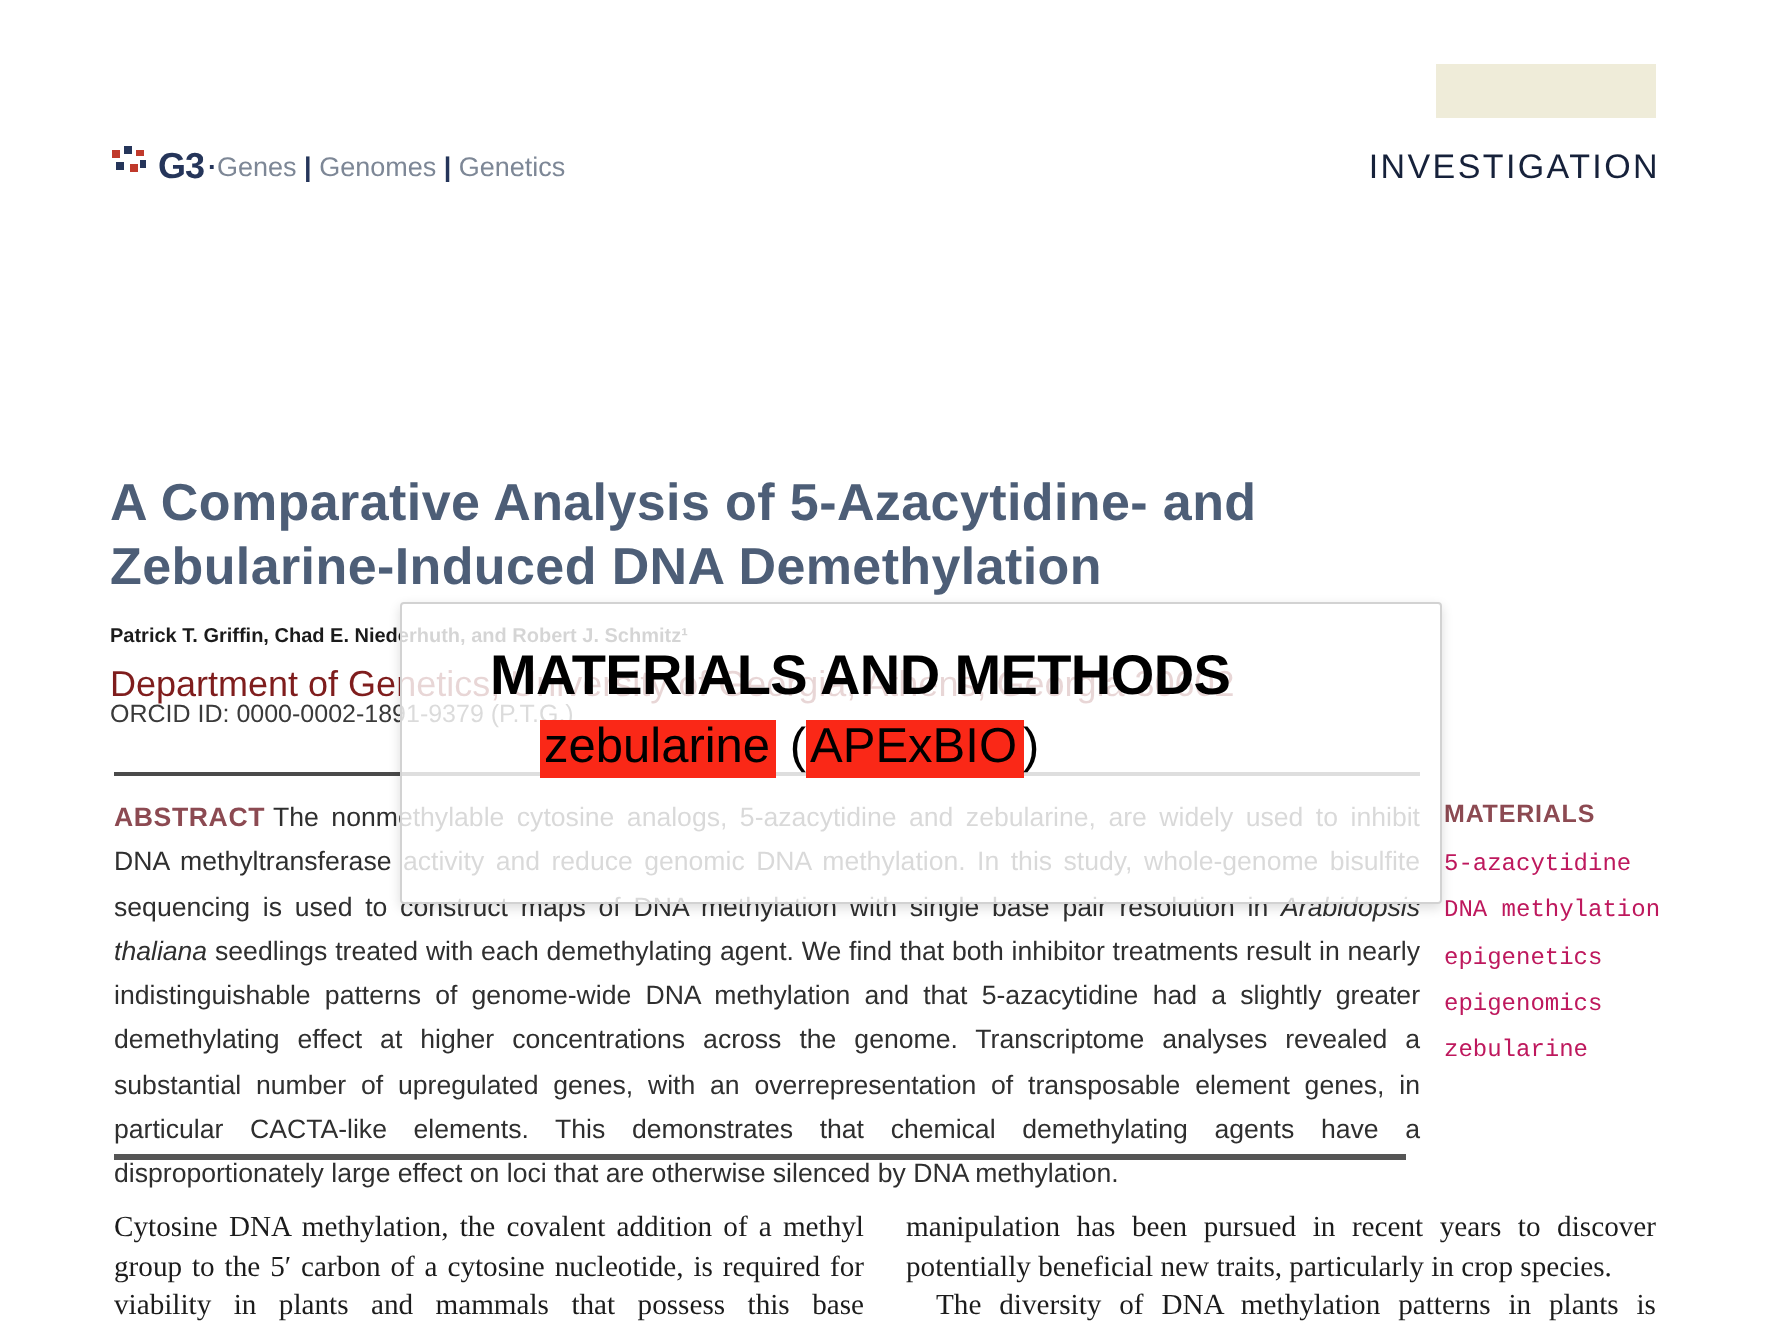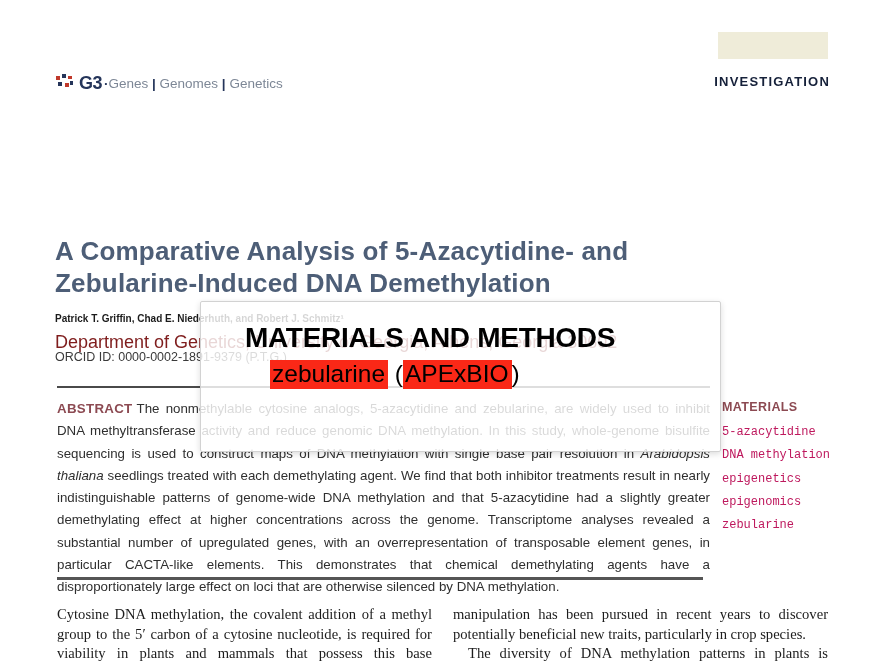--- a/index.html
+++ b/index.html
@@ -37,21 +37,21 @@
   .g3-text {
     font-size: 18px; font-weight: 700;
     color: var(--navy); letter-spacing: -0.5px;
   }
   .logo-rest { font-size: 13.5px; color: #7d8796; margin-left: 2px; }
   .logo-rest .dot { color: var(--navy); font-weight: 700; }
   .logo-rest .sep { color: var(--navy); font-weight: 700; }
   .investigation {
     position: absolute;
     right: 55px; top: 42px;
-    font-size: 13px; font-weight: 700;
+    font-size: 17px; font-weight: 400;
     letter-spacing: 1.2px;
     color: #16213a;
   }
   .title {
     position: absolute;
     left: 55px; top: 203px;
     width: 680px;
     font-size: 26px; font-weight: 700;
     line-height: 32px;
     color: var(--title-blue);

